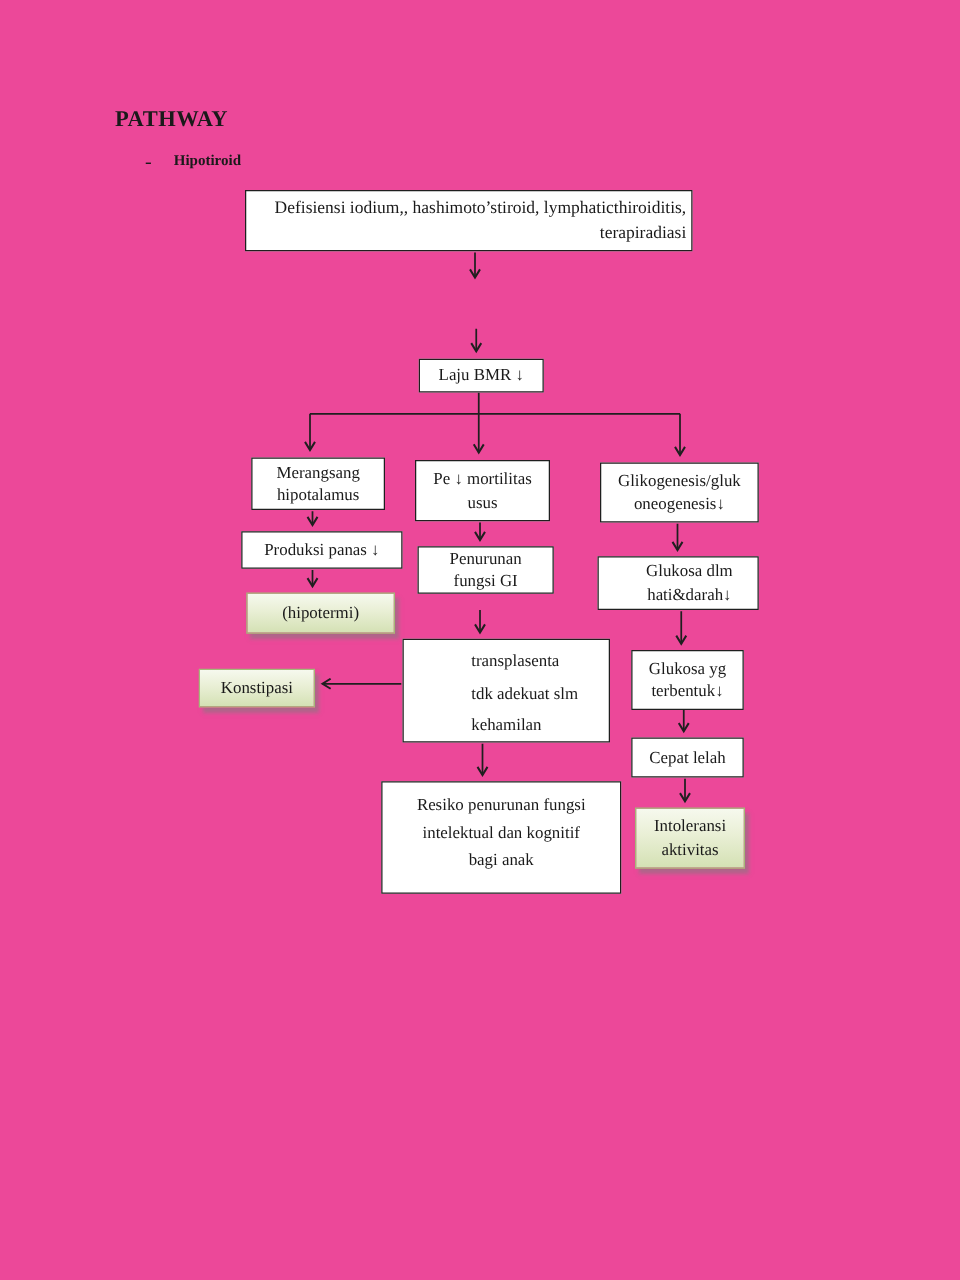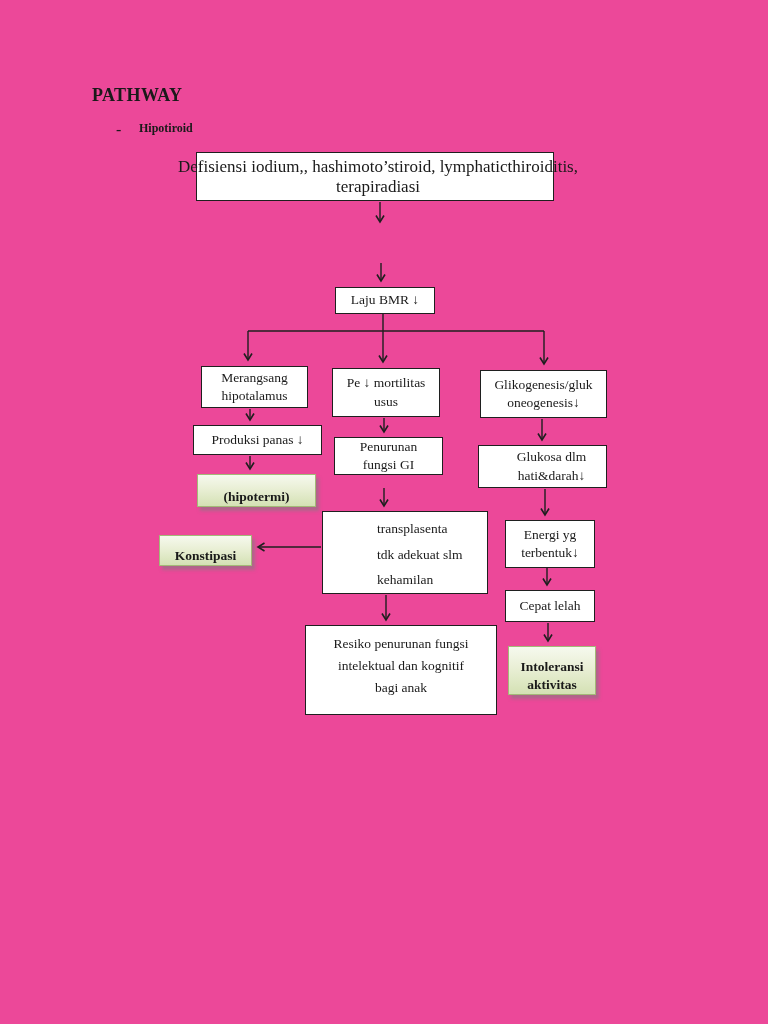--- a/index.html
+++ b/index.html
@@ -41,27 +41,26 @@
     justify-content: center;
     text-align: center;
     font-size: 13.5px;
     line-height: 1.35;
   }
   .node .bl { display: block; white-space: nowrap; }
   .green {
     background: linear-gradient(180deg, #f6f9ee 0%, #e9efd5 45%, #d4e1b4 100%);
     border: 1px solid #a3b977;
     box-shadow: 3px 4px 3px rgba(125,125,125,0.55);
-    font-weight: bold;
-    justify-content: flex-end;
+    font-weight: normal;
   }
   
   #n-defisiensi { left:196px; top:152px; width:358px; height:49px;
-    align-items:center; justify-content:flex-start; text-align:left;
-    padding:4px 4px 0 10px; font-size:17px; line-height:20px; }
+    align-items:flex-end; justify-content:flex-start; text-align:left;
+    padding:4px 4px 0 10px; font-size:14px; line-height:20px; }
   #n-penekanan  { left:299px; top:228px; width:204px; height:34px; }
   #n-laju       { left:335px; top:287px; width:100px; height:27px; }
   #n-merangsang { left:201px; top:366px; width:107px; height:42px; }
   #n-pe         { left:332px; top:368px; width:108px; height:49px; }
   #n-gliko      { left:480px; top:370px; width:127px; height:48px; }
   #n-produksi   { left:193px; top:425px; width:129px; height:30px; }
   #n-hipotermi  { left:197px; top:474px; width:119px; height:33px; }
   #n-penurunan  { left:334px; top:437px; width:109px; height:38px; }
   #n-glukosa    { left:478px; top:445px; width:129px; height:43px;padding-left:18px; }
   #n-konstipasi { left:159px; top:535px; width:93px;  height:31px; }
@@ -163,21 +162,21 @@
     <span class="bl">Konstipasi</span>
   </div>
 
   <div class="node" id="n-trans">
     <span class="bl">transplasenta</span>
     <span class="bl">tdk adekuat slm</span>
     <span class="bl">kehamilan</span>
   </div>
 
   <div class="node" id="n-energi">
-    <span class="bl">Energi yg</span>
+    <span class="bl">Glukosa yg</span>
     <span class="bl">terbentuk↓</span>
   </div>
 
   <div class="node" id="n-cepat">
     <span class="bl">Cepat lelah</span>
   </div>
 
   <div class="node" id="n-resiko">
     <span class="bl">Resiko penurunan fungsi</span>
     <span class="bl">intelektual dan kognitif</span>

